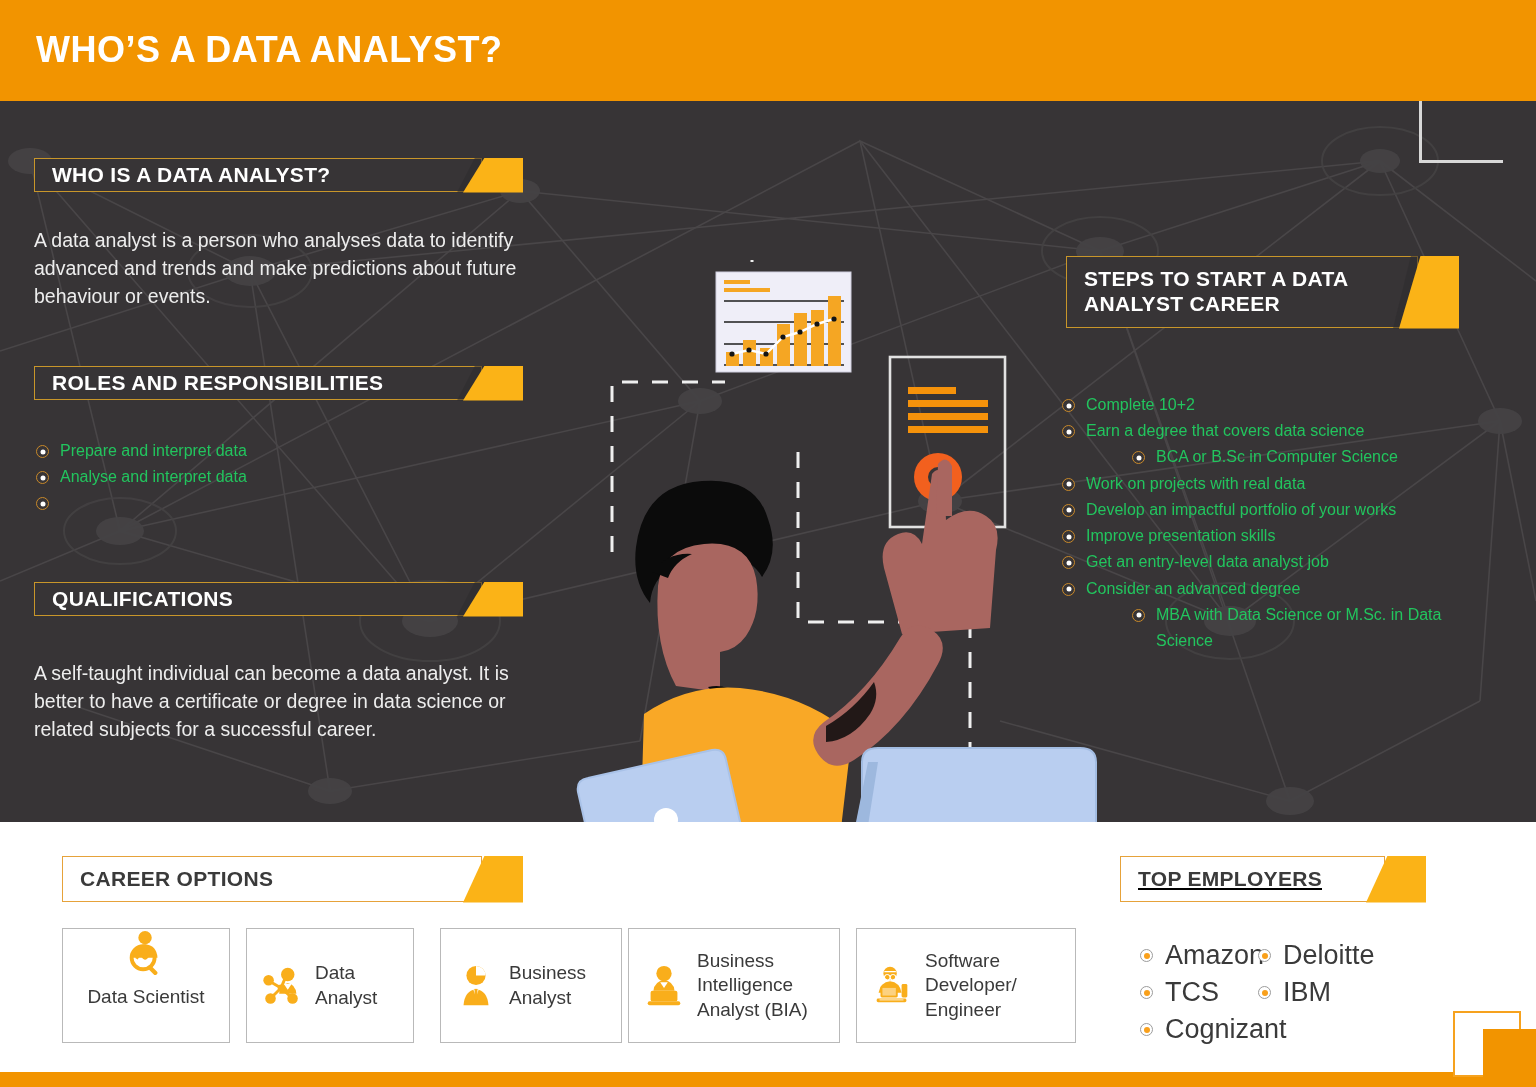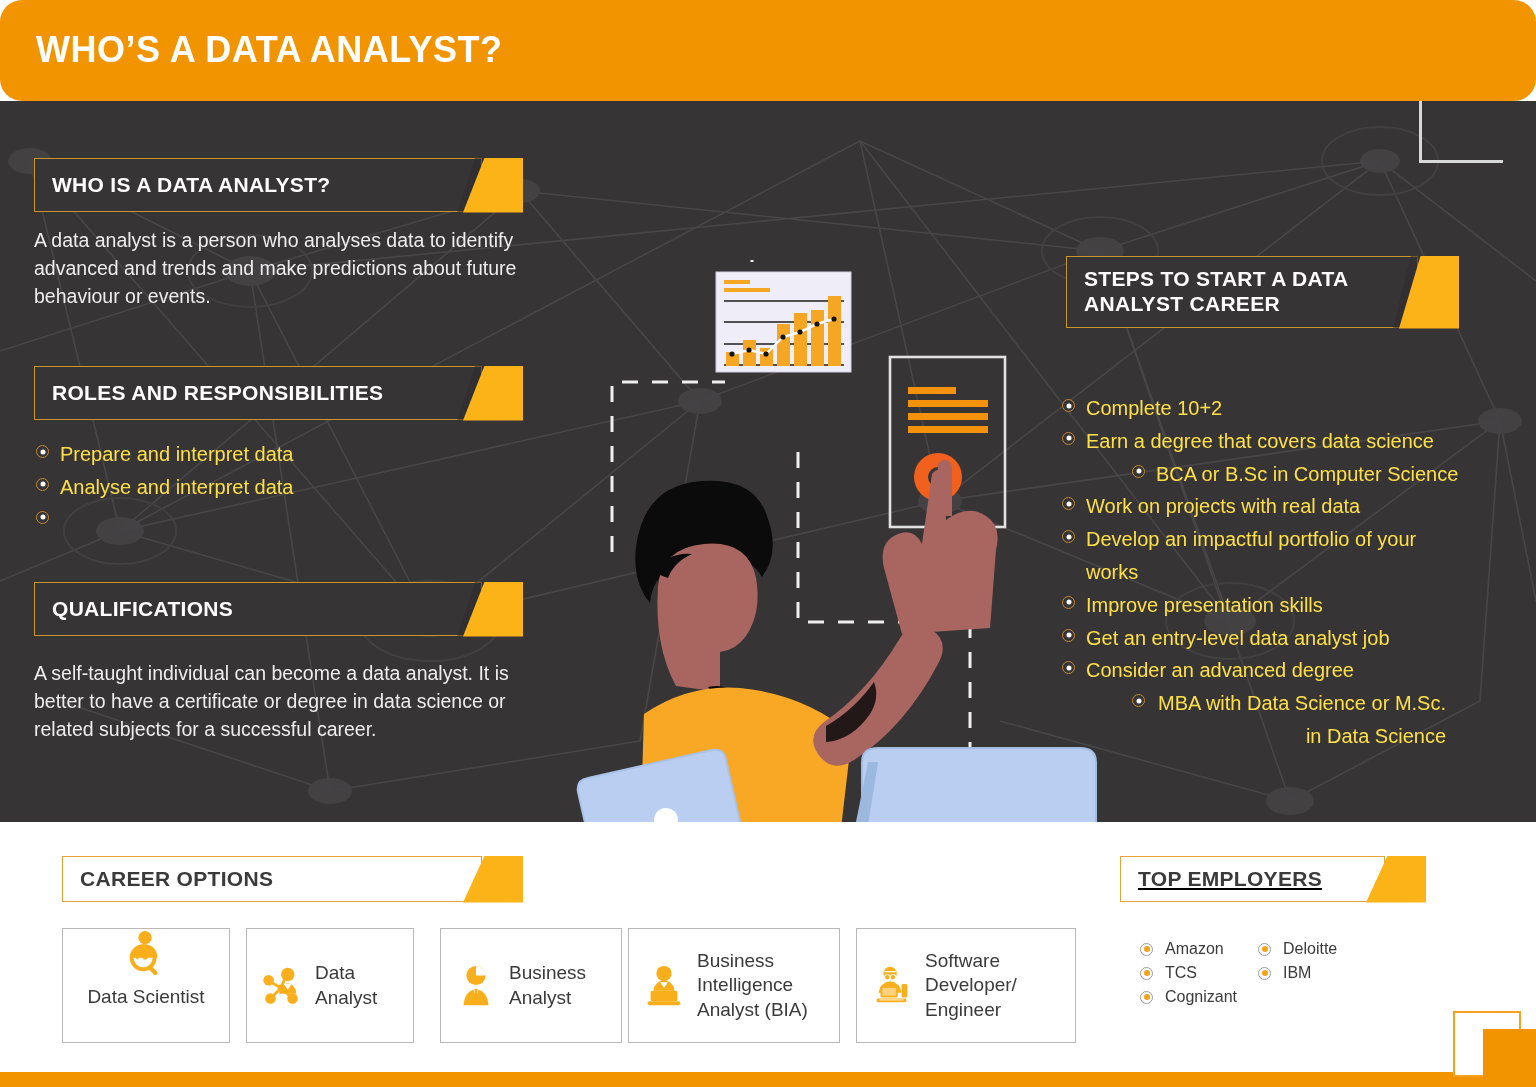--- a/index.html
+++ b/index.html
@@ -13,21 +13,20 @@
     position: relative;
     width: 1536px; height: 1087px;
     background: #ffffff;
   }
 
   
   .header-bar {
     position: absolute; left: 0; top: 0;
     width: 1536px; height: 101px;
     background: #F29400;
-    border-radius: 22px;
   }
   .header-title {
     position: absolute; left: 36px; top: 29px;
     font-size: 36px; font-weight: bold; letter-spacing: 0.5px;
     color: #ffffff; font-family: "Liberation Sans", sans-serif;
   }
 
   
   .dark-panel {
     position: absolute; left: 0; top: 101px;
@@ -41,21 +40,21 @@
   .corner-bracket {
     position: absolute; right: 33px; top: 0px;
     width: 84px; height: 62px;
     border-left: 3px solid #d8d8d8;
     border-bottom: 3px solid #d8d8d8;
   }
 
   
   .badge {
     position: absolute;
-    height: 54px;
+    height: 34px;
     border: 1.5px solid #C8962A;
     background: #373436;
     display: flex; align-items: center;
   }
   .badge.two-line { height: 72px; }
   .badge-label {
     color: #ffffff; font-weight: bold;
     font-size: 21px; letter-spacing: 0.3px;
     padding-left: 17px; line-height: 1.18;
   }
@@ -84,22 +83,22 @@
   .bul {
     flex: 0 0 auto; width: 13px; height: 13px; border-radius: 50%;
     border: 1.8px solid #C8892A; background: #373436;
     position: relative; margin-top: 7px; margin-right: 11px;
   }
   .bul::after {
     content: ""; position: absolute; left: 50%; top: 50%;
     transform: translate(-50%, -50%);
     width: 5px; height: 5px; border-radius: 50%; background: #ffffff;
   }
-  .btext { color: #fde047; font-size: 20px; line-height: 1.64; }
-  .sub-li { padding-left: 70px; text-align: right; }
+  .btext { color: #22c55e; font-size: 16px; line-height: 1.64; }
+  .sub-li { padding-left: 70px; }
 
   
   .illus { position: absolute; left: 540px; top: 101px; width: 560px; height: 721px; }
 
   
   .footer {
     position: absolute; left: 0; top: 822px;
     width: 1536px; height: 265px; background: #ffffff;
   }
   .badge-light {
@@ -123,21 +122,21 @@
   .ebul {
     flex: 0 0 auto; width: 13px; height: 13px; border-radius: 50%;
     border: 1.6px solid #9C9C9C; background: #ffffff; position: relative;
     margin-right: 12px;
   }
   .ebul::after {
     content: ""; position: absolute; left: 50%; top: 50%;
     transform: translate(-50%, -50%);
     width: 6px; height: 6px; border-radius: 50%; background: #F9A01B;
   }
-  .etext { color: #3A3A3A; font-size: 16px; }
+  .etext { color: #3A3A3A; font-size: 27px; }
 
   
   .sq-outline {
     position: absolute; left: 1453px; top: 1011px;
     width: 68px; height: 66px;
     border: 2px solid #F6A21E; background: #ffffff;
   }
   .sq-solid {
     position: absolute; left: 1483px; top: 1029px;
     width: 60px; height: 58px; background: #F29400;

